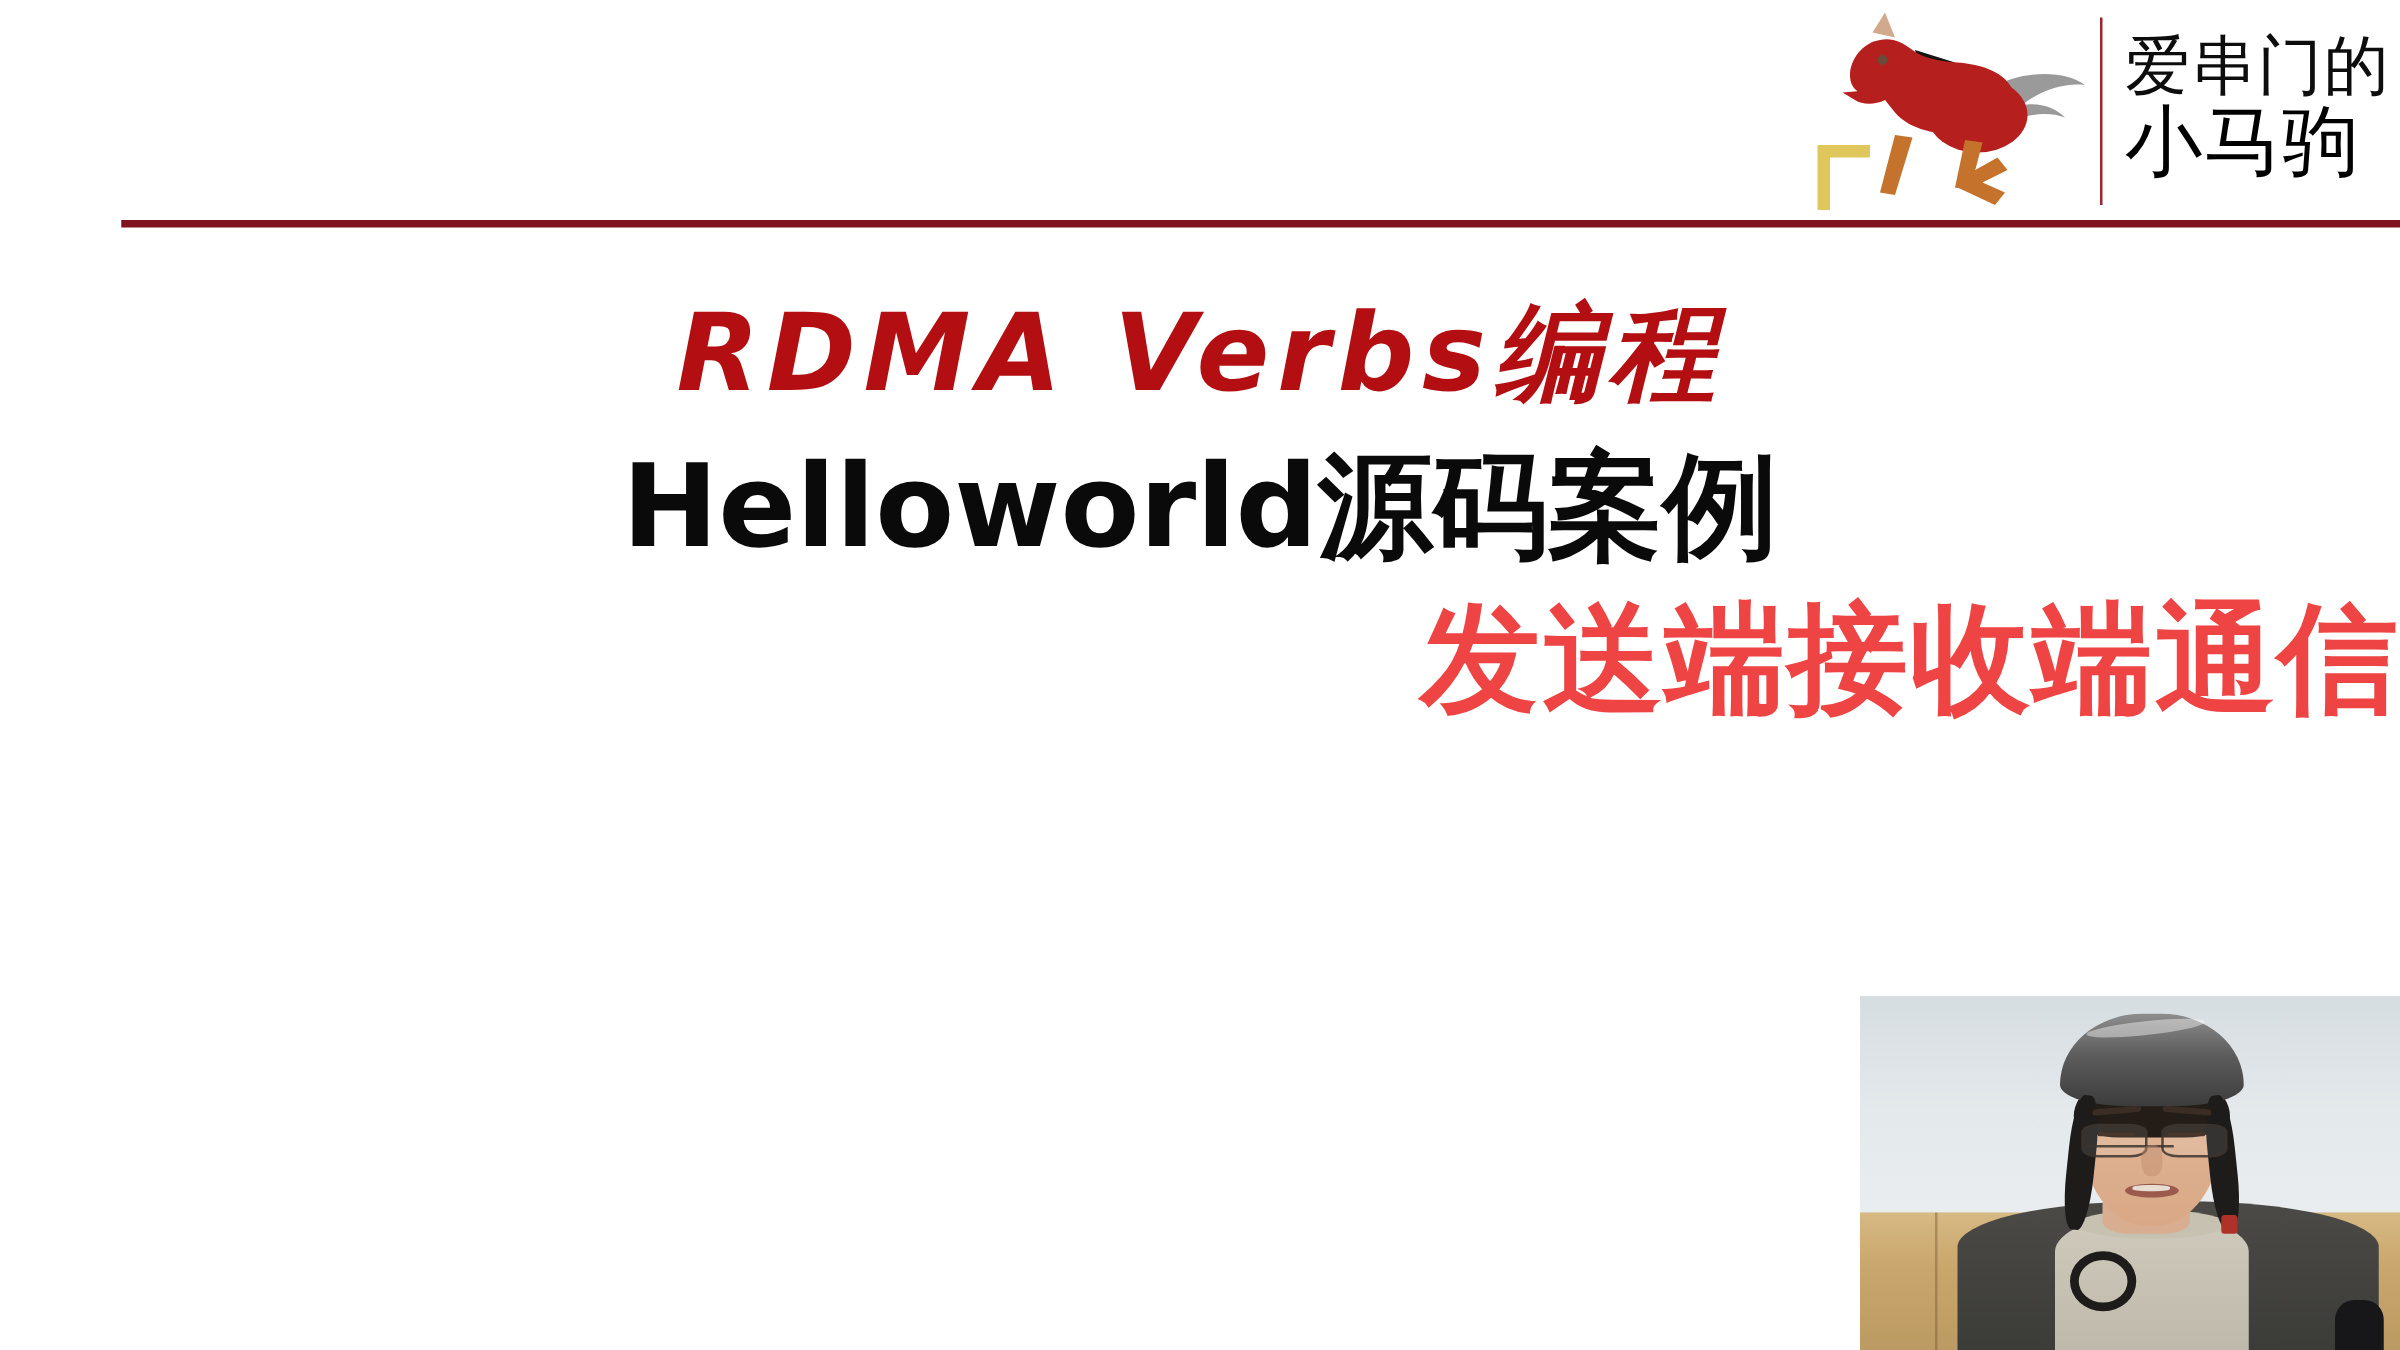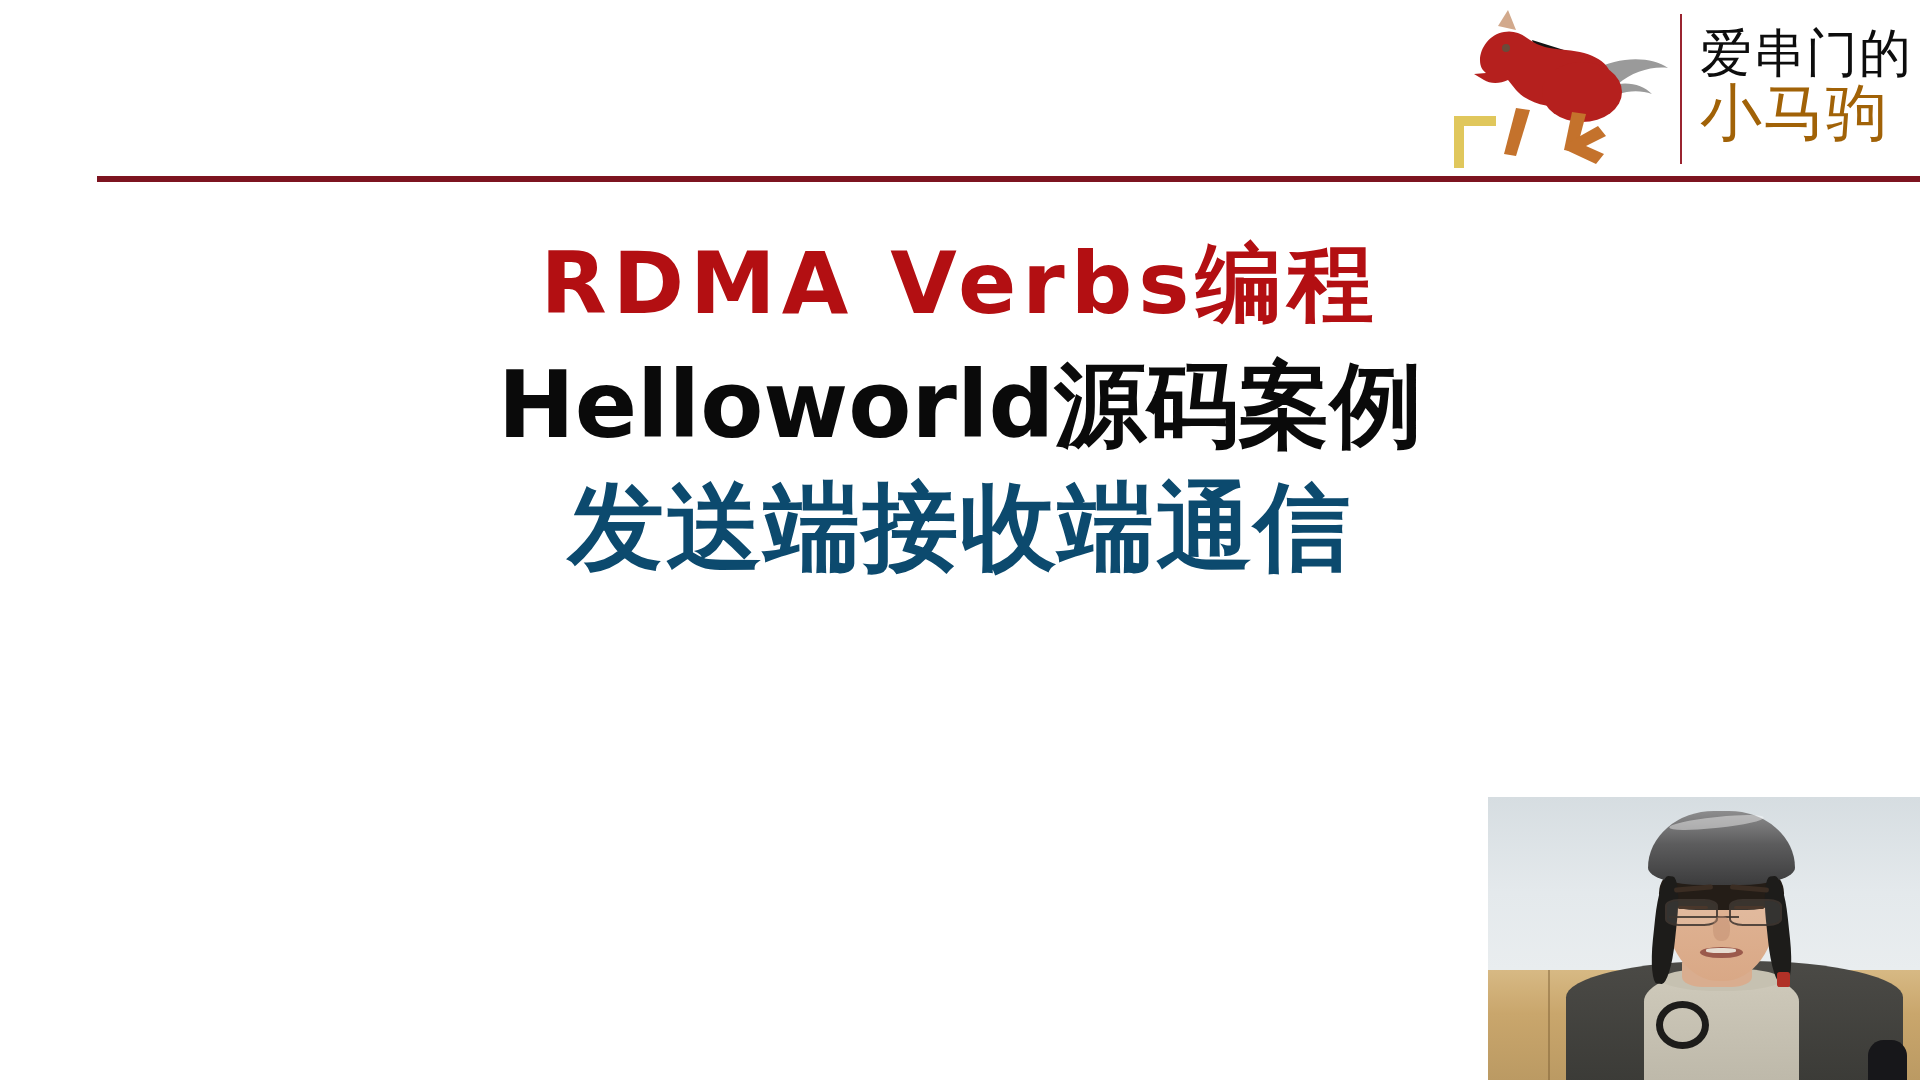--- a/index.html
+++ b/index.html
@@ -55,21 +55,21 @@
     padding-bottom: 6px;
   }
   .brand-line-1 {
     font-size: 52px;
     color: #0d0d0d;
     letter-spacing: 1px;
     font-family: Liberation Sans, sans-serif;
   }
   .brand-line-2 {
     font-size: 62px;
-    color: #a16207;
+    color: #000000;
     letter-spacing: 1px;
     font-family: "DejaVu Sans", "Liberation Sans", sans-serif;
     margin-top: 4px;
   }
 
   .header-rule {
     position: absolute;
     left: 97px;
     right: 0px;
     top: 176px;
@@ -87,42 +87,44 @@
   }
 
   .title-line-1 {
     font-size: 86px;
     font-weight: bold;
     color: #b30f12;
     letter-spacing: 6px;
     line-height: 1.25;
     font-family: "DejaVu Sans", "Liberation Sans", sans-serif;
     white-space: nowrap;
+    font-style: italic;
   }
 
   .title-line-2 {
     font-size: 92px;
     font-weight: bold;
     color: #0a0a0a;
     letter-spacing: 0px;
     line-height: 1.25;
     margin-top: 10px;
     font-family: "DejaVu Sans", "Liberation Sans", sans-serif;
     white-space: nowrap;
   }
 
   .title-line-3 {
     font-size: 96px;
     font-weight: bold;
-    color: #0c4a6e;
+    color: #ef4444;
     letter-spacing: 2px;
     line-height: 1.22;
     margin-top: 6px;
     font-family: "DejaVu Sans", "Liberation Sans", sans-serif;
     white-space: nowrap;
+    text-align: right;
   }
 
   
   .webcam {
     position: absolute;
     left: 1488px;
     top: 797px;
     width: 432px;
     height: 283px;
     overflow: hidden;

